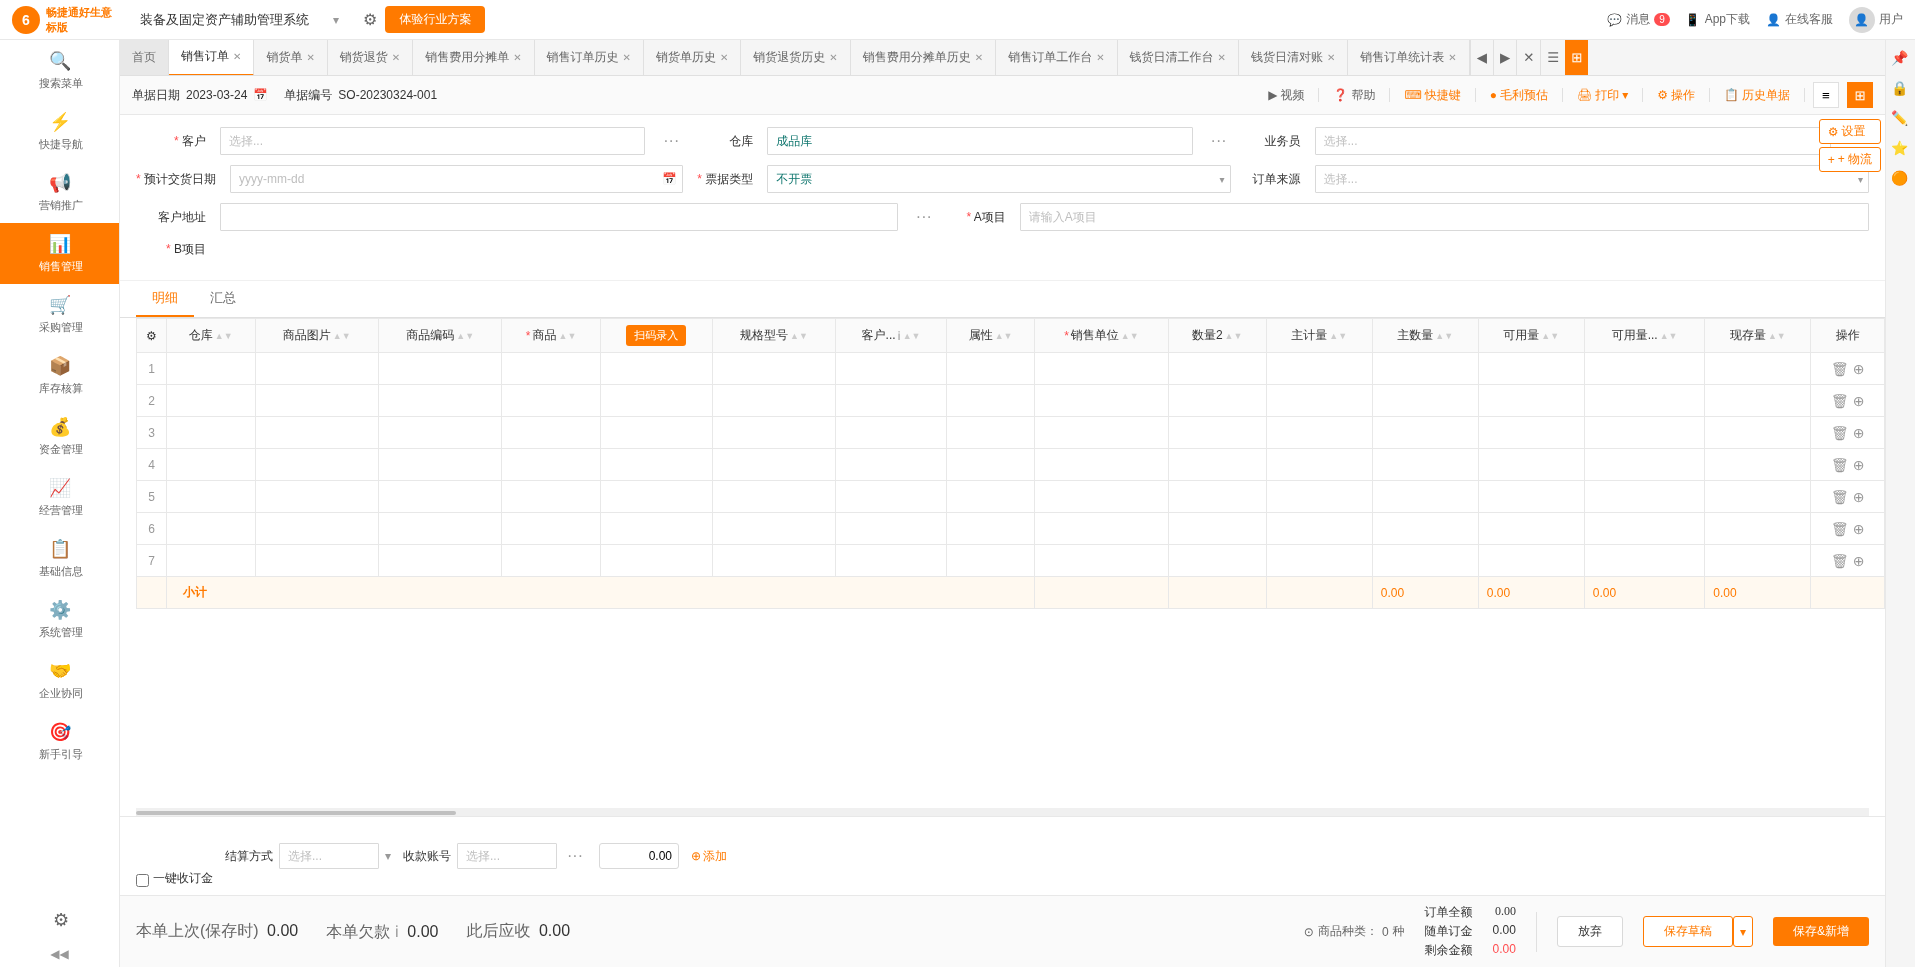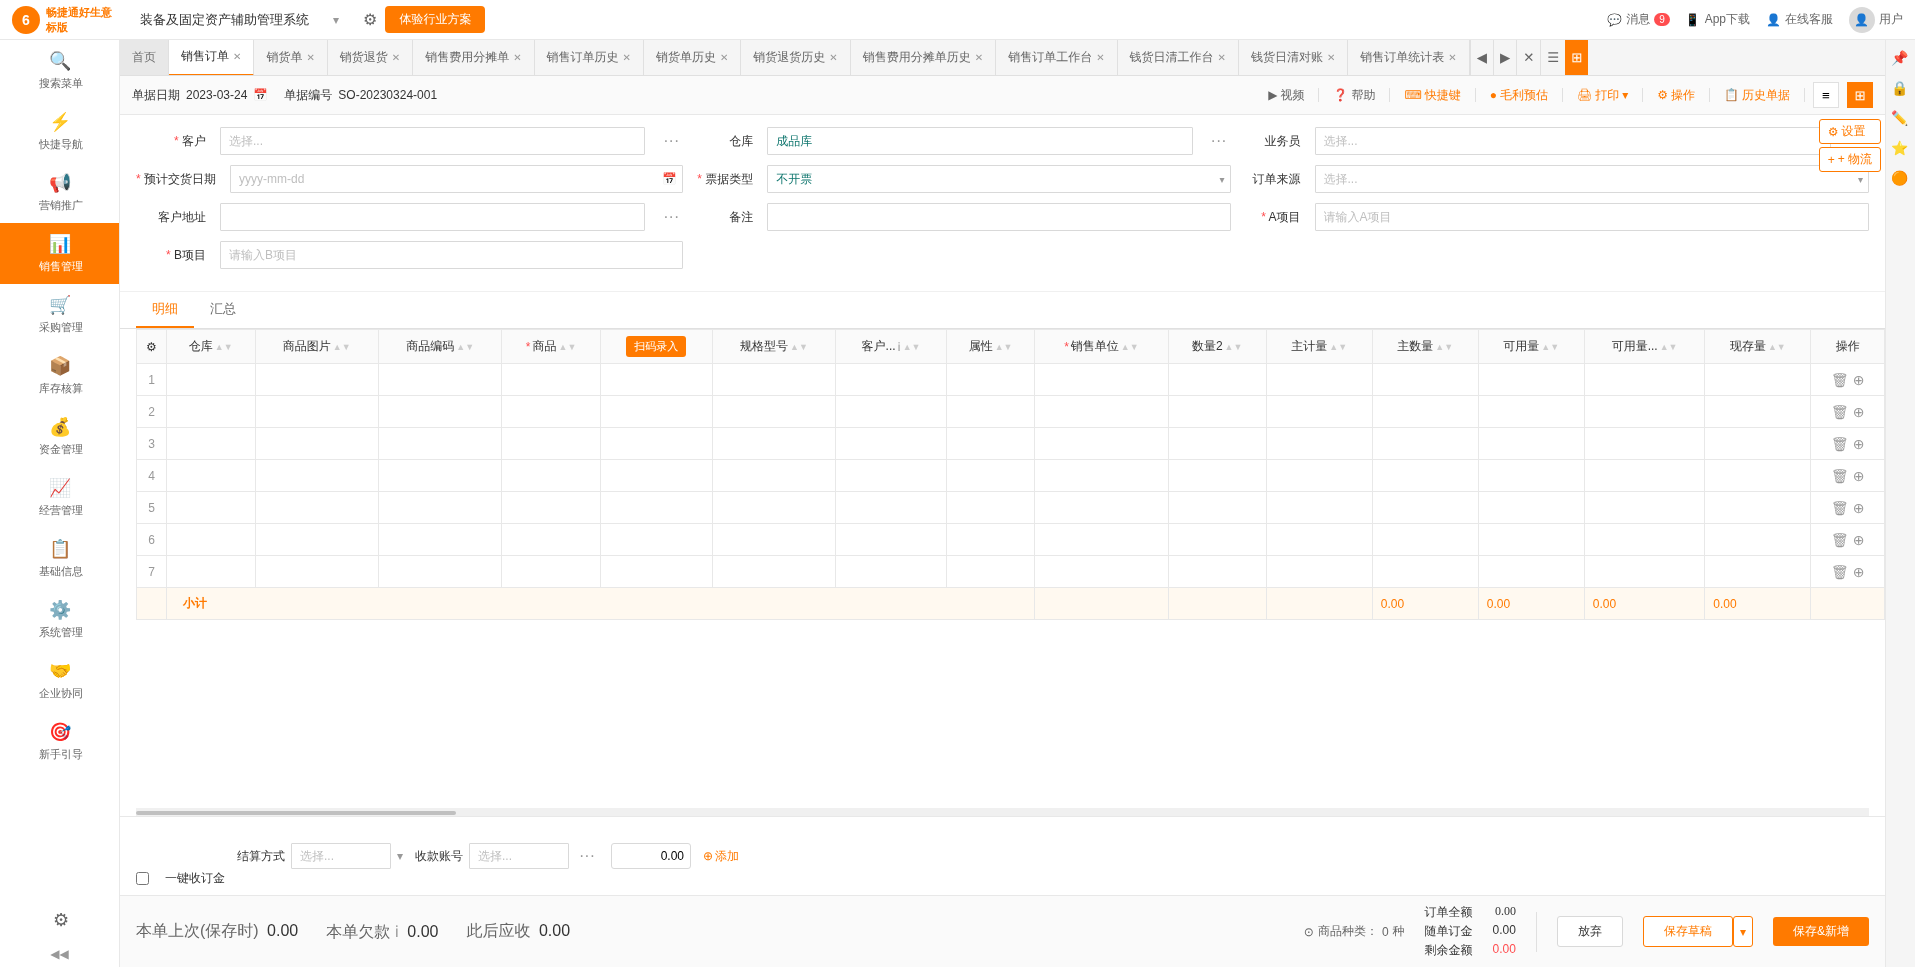--- a/index.html
+++ b/index.html
@@ -91,21 +91,21 @@
     .gear-col { width: 30px; text-align: center; }
     .th-sort { display: inline-flex; align-items: center; gap: 2px; }
     .th-sort-icon { color: #ccc; font-size: 9px; display: flex; flex-direction: column; }
 
     
     .scroll-track { height: 8px; background: #f0f0f0; padding: 2px 0; margin: 0 16px; }
     .scroll-thumb { width: 320px; height: 4px; background: #c0c0c0; border-radius: 2px; margin-top: 1px; }
 
     
     .bottom-payment { padding: 8px 16px; border-top: 1px solid #e8e8e8; display: flex; align-items: center; gap: 12px; }
-    .checkbox-label { display: flex; align-items: center; gap: 16px; cursor: pointer; font-size: 12px; margin-top: 45px; }
+    .checkbox-label { display: flex; align-items: flex-end; gap: 4px; cursor: pointer; font-size: 12px; margin-top: 45px; }
     .field-group { display: flex; align-items: center; gap: 6px; font-size: 12px; }
     .amount-input { width: 80px; height: 26px; border: 1px solid #d9d9d9; border-radius: 3px; padding: 0 6px; font-size: 12px; text-align: right; }
     .add-btn { color: #ff7a00; cursor: pointer; font-size: 12px; display: flex; align-items: center; gap: 2px; }
     .btn-discard { background: white; border: 1px solid #d9d9d9; padding: 6px 20px; border-radius: 3px; cursor: pointer; font-size: 12px; color: #333; }
     .btn-save-draft { background: white; border: 1px solid #ff7a00; color: #ff7a00; padding: 6px 20px; border-radius: 3px; cursor: pointer; font-size: 12px; }
     .btn-save-new { background: #ff7a00; color: white; border: none; padding: 6px 20px; border-radius: 3px; cursor: pointer; font-size: 12px; }
 
     
     .right-sidebar { width: 30px; background: #f5f5f5; border-left: 1px solid #e8e8e8; display: flex; flex-direction: column; align-items: center; padding: 4px 0; gap: 2px; }
     .right-sidebar-icon { width: 28px; height: 28px; display: flex; align-items: center; justify-content: center; cursor: pointer; color: #666; font-size: 14px; border-radius: 3px; }
@@ -390,34 +390,29 @@
                 </div>
               </div>
             </div>
 
             <div class="form-row">
               <div class="form-field" style="flex:1.2;">
                 <span class="form-label">客户地址</span>
                 <input class="form-input" placeholder="" style="">
                 <span class="more-btn">···</span>
               </div>
-              <div class="form-field" style="flex:1.2;">
-                <span class="form-label">备注</span>
-                <input class="form-input" placeholder="" style="">
-              </div>
               <div class="form-field" style="flex:1.4;">
                 <span class="form-label required">A项目</span>
                 <input class="form-input" placeholder="请输入A项目" style="flex: 1 1 0%;">
               </div>
             </div>
 
             <div class="form-row">
               <div class="form-field" style="flex:1.2;">
                 <span class="form-label required">B项目</span>
-                <input class="form-input" placeholder="请输入B项目" style="">
               </div>
               <div style="flex:2.6;"></div>
             </div>
           </div>
         </div>
 
         <div class="content-tabs">
           <div class="content-tab active">明细</div>
           <div class="content-tab">汇总</div>
         </div>

